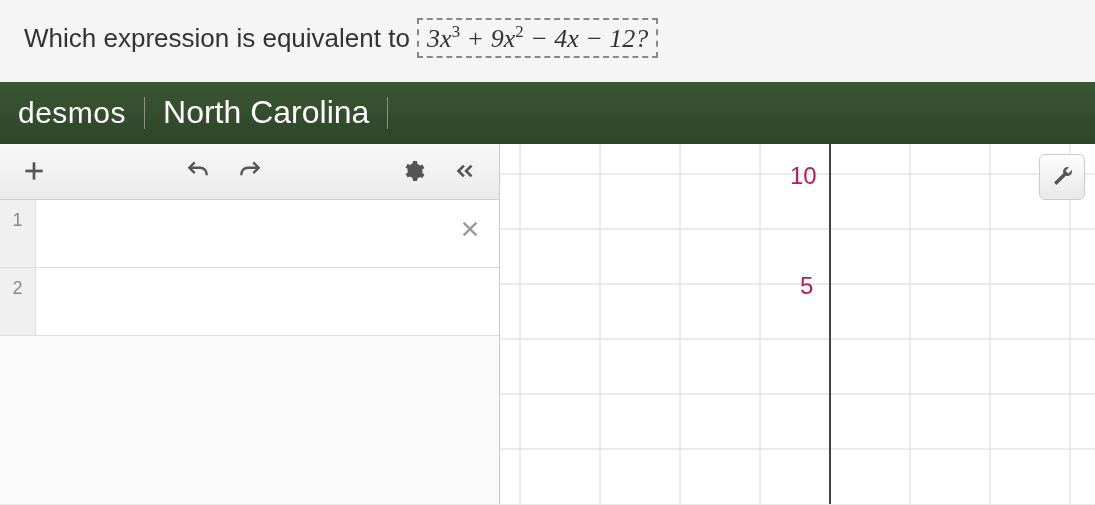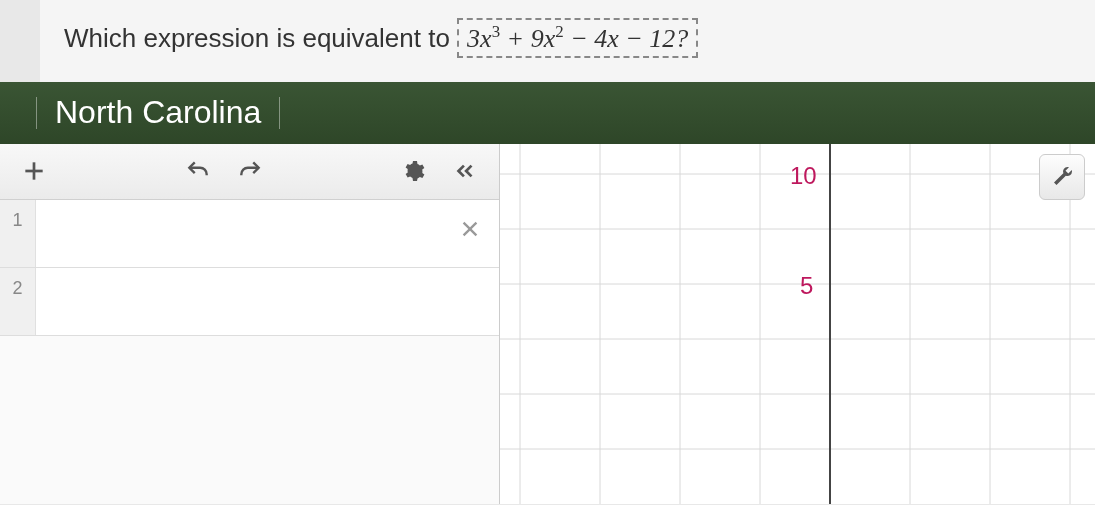--- a/index.html
+++ b/index.html
@@ -8,21 +8,20 @@
       background: #e8e8e8;
       width: 1095px;
       height: 505px;
       overflow: hidden;
     }
     .question-area {
       background: #f5f5f5;
       padding: 18px 28px 24px 24px;
       font-size: 26px;
       color: #333;
-      margin-left: 40px;
     }
     .question-text { display: inline; }
     .expression-box {
       display: inline-block;
       border: 2px dashed #888;
       padding: 2px 8px;
       background: #f5f5f5;
       font-family: "Times New Roman", serif;
       font-style: italic;
     }
@@ -149,20 +148,21 @@
   </style>
 </head>
 <body>
 
 <div class="question-area">
   <span class="question-text">Which expression is equivalent to </span>
   <span class="expression-box">3<i>x</i><sup>3</sup> + 9<i>x</i><sup>2</sup> − 4<i>x</i> − 12?</span>
 </div>
 
 <div class="header-bar">
+  <span class="logo">desmos</span>
   <div class="divider"></div>
   <span class="header-text">North Carolina</span>
   <div class="divider"></div>
 </div>
 
 <div class="workspace">
   <div class="left-panel">
     <div class="toolbar">
       <div class="tool-btn">
         <svg width="26" height="26" viewBox="0 0 24 24" fill="none" stroke="currentColor" stroke-width="2.5">

